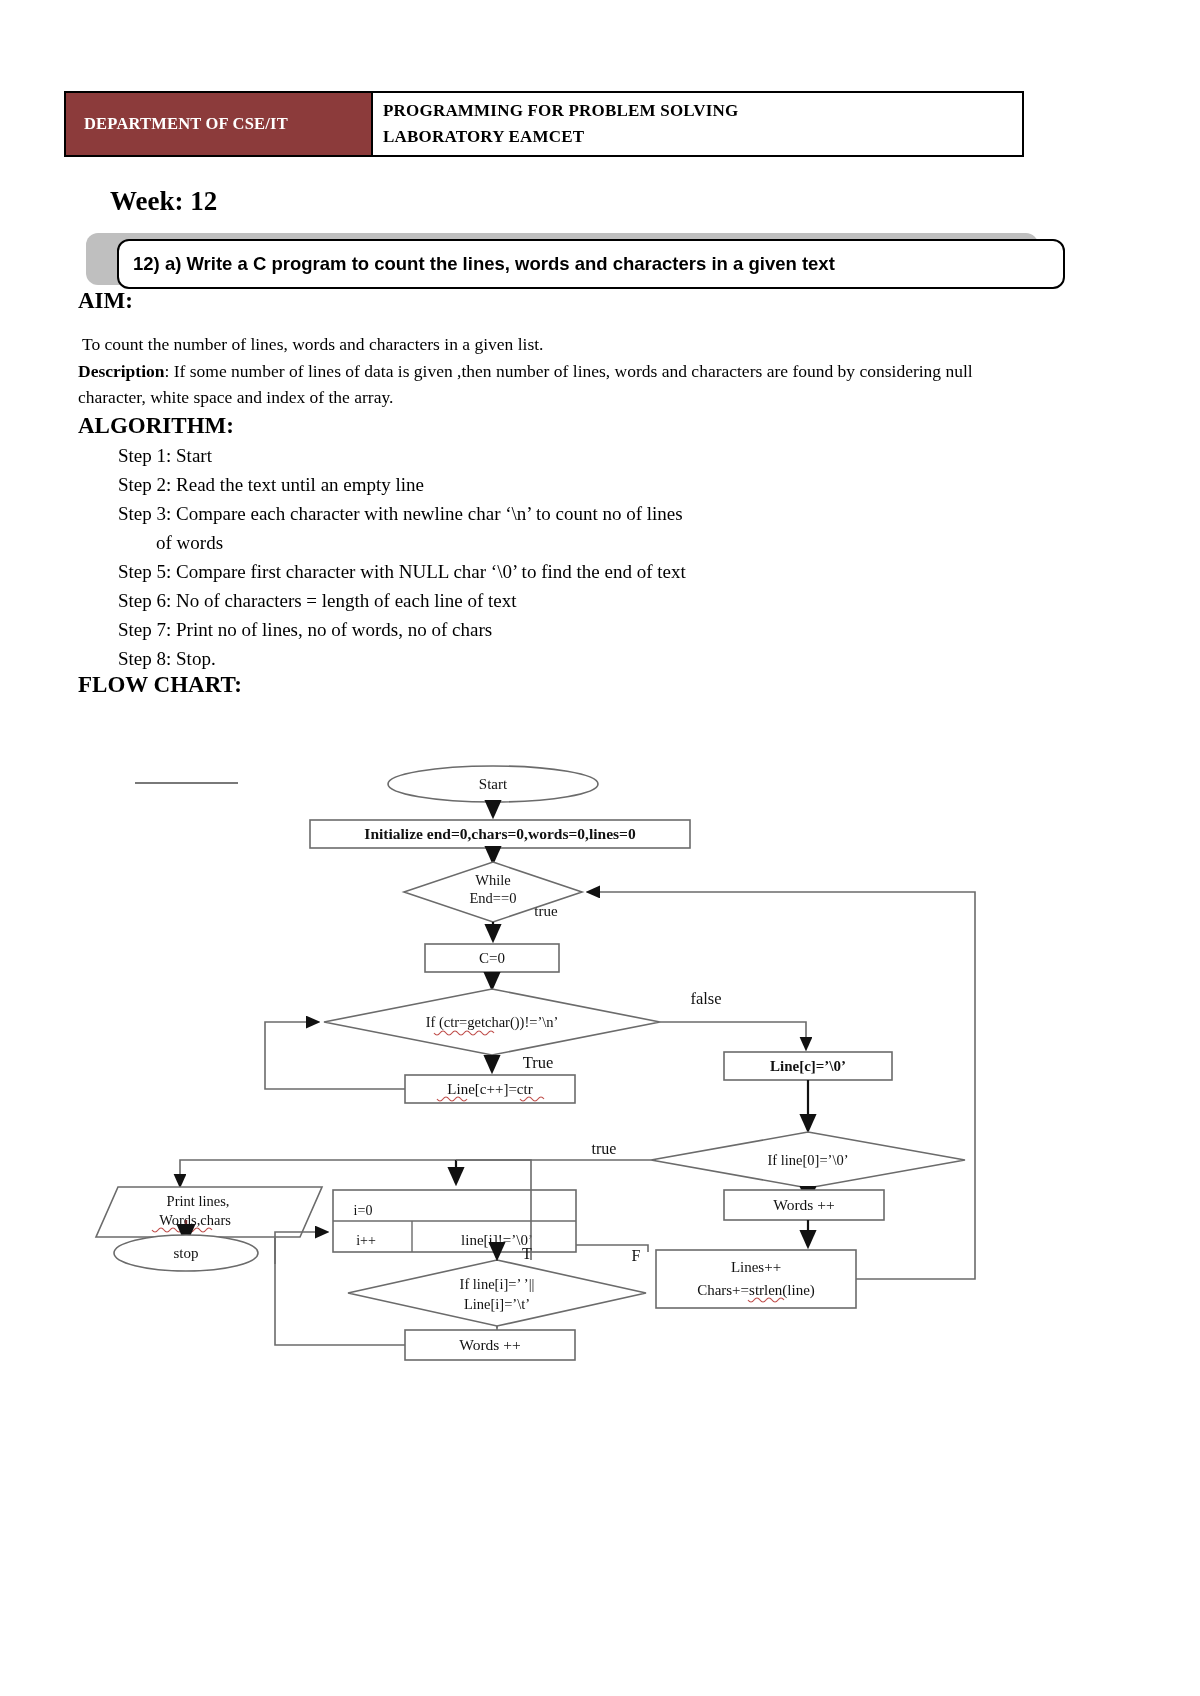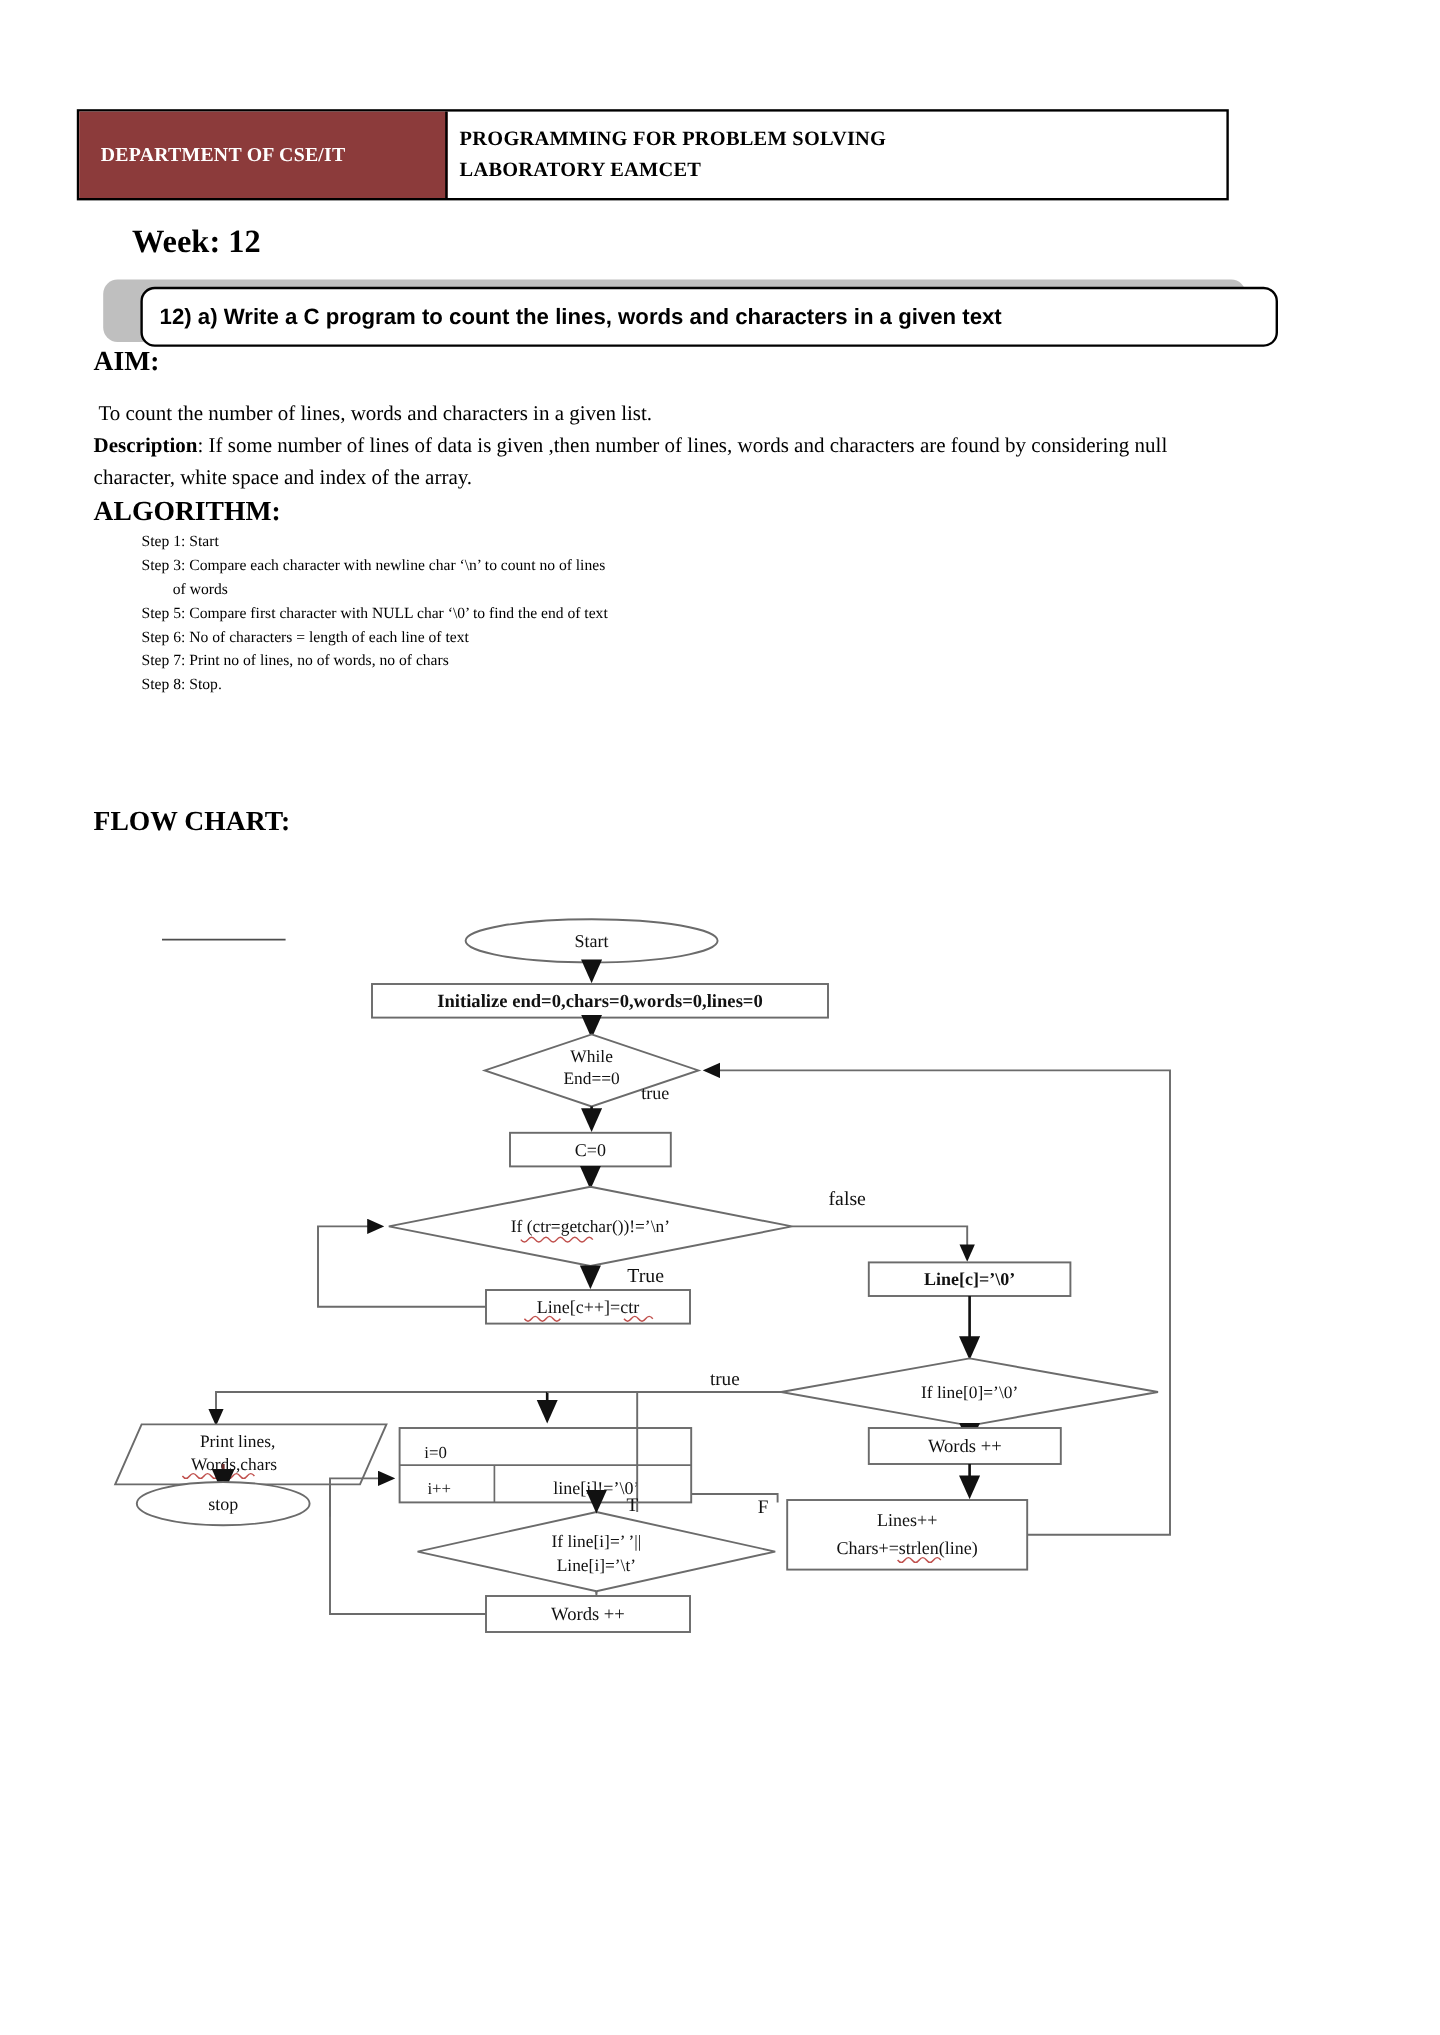--- a/index.html
+++ b/index.html
@@ -7,21 +7,21 @@
     width:1200px; height:1696px;
     background:#ffffff;
     font-family:"Liberation Serif", "DejaVu Serif", serif;
     position:relative;
     overflow:hidden;
   }
   .page { position:absolute; inset:0; }
 
   
   .header {
-    position:absolute; left:64px; top:91px; width:960px; height:76px;
+    position:absolute; left:64px; top:91px; width:960px; height:66px;
     border:2px solid #000; box-sizing:border-box;
     display:flex;
   }
   .header-dept {
     width:307px; background:#8c3b3b; color:#ffffff;
     display:flex; align-items:center; padding-left:18px;
     box-sizing:border-box;
     font-family:"Liberation Serif","DejaVu Serif",serif;
     font-weight:bold; font-size:16.5px; letter-spacing:.2px;
     border-right:2px solid #000;
@@ -71,21 +71,21 @@
     position:absolute; left:78px; top:359px; width:950px;
     font-size:17.5px; line-height:1.48;
   }
   .desc b { font-weight:bold; }
   .algo-head {
     position:absolute; left:78px; top:413px;
     font-size:23px; font-weight:bold;
   }
   .steps {
     position:absolute; left:118px; top:441px; width:900px;
-    font-size:13px; line-height:1.53;
+    font-size:19px; line-height:1.53;
   }
   .steps div { white-space:pre; }
   .flow-head {
     position:absolute; left:78px; top:672px;
     font-size:23px; font-weight:bold;
   }
 
   
   .flow {
     position:absolute; left:0px; top:740px; width:1200px; height:640px;
@@ -133,20 +133,21 @@
   <div class="aim-head">AIM:</div>
   <div class="aim-line">To count the number of lines, words and characters in a given list.</div>
 
   <div class="desc">
     <b>Description</b><span>: If some number of lines of data is given ,then number of lines, words and characters are found by considering null character, white space and index of the array.</span>
   </div>
 
   <div class="algo-head">ALGORITHM:</div>
   <div class="steps">
     <div>Step 1: Start</div>
+    <div>Step 2: Read the text until an empty line</div>
     <div>Step 3: Compare each character with newline char ‘\n’ to count no of lines</div>
     <div>        of words</div>
     <div>Step 5: Compare first character with NULL char ‘\0’ to find the end of text</div>
     <div>Step 6: No of characters = length of each line of text</div>
     <div>Step 7: Print no of lines, no of words, no of chars</div>
     <div>Step 8: Stop.</div>
   </div>
 
   <div class="flow-head">FLOW CHART:</div>
 

